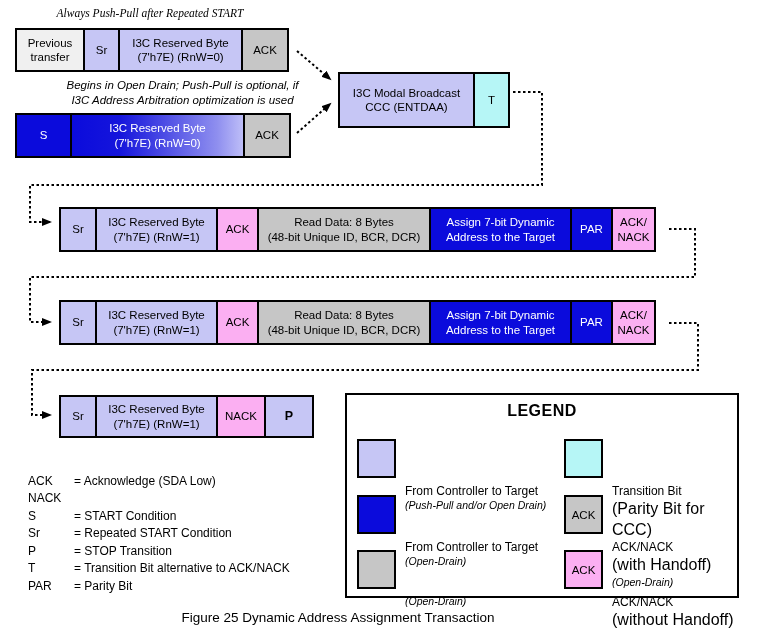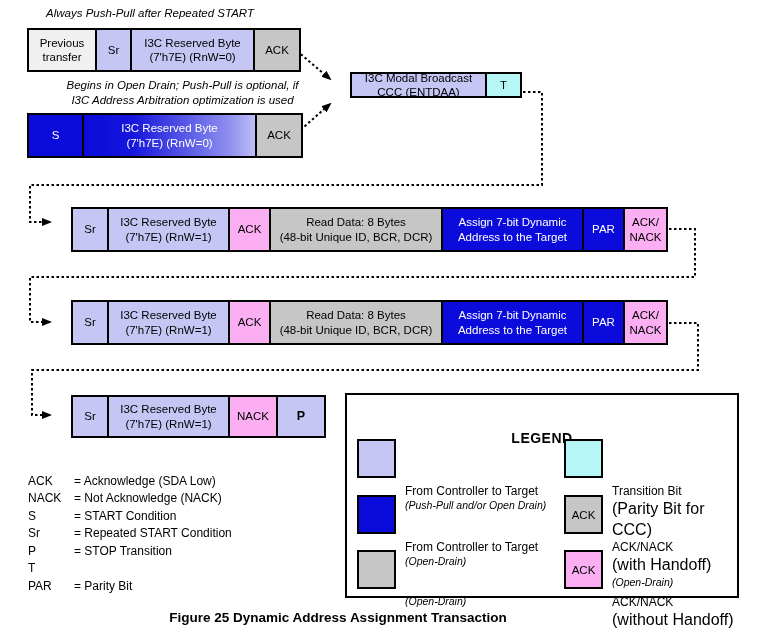--- a/index.html
+++ b/index.html
@@ -1,90 +1,90 @@
 <!DOCTYPE html>
 <html><head>
 <meta charset="utf-8">
 <style>
   html,body{margin:0;padding:0;background:#fff;}
   #stage{
     position:relative;width:760px;height:640px;background:#fff;overflow:hidden;
     font-family:"Liberation Sans","DejaVu Sans",sans-serif;color:#000;
   }
   svg.connectors{position:absolute;left:0;top:0;z-index:1;}
-  .bar{position:absolute;display:flex;z-index:2;margin-left:12px;}
+  .bar{position:absolute;display:flex;z-index:2;}
   .cell{
     border:2px solid #000;box-sizing:border-box;margin-left:-2px;
     display:flex;align-items:center;justify-content:center;
     text-align:center;white-space:pre-line;font-size:11.5px;line-height:1.22;
   }
   .cell:first-child{margin-left:0;}
   .c-lav{background:#C6C6F5;}
   .c-blue{background:#0B0BDC;color:#fff;}
   .c-gray{background:#C6C6C6;}
   .c-light{background:#F0F0F0;}
   .c-pink{background:#FBAFF2;}
   .c-cyan{background:#B6F6F6;}
   .c-grad{background:linear-gradient(90deg,#0B0BDC 0%,#1515DC 28%,#8F8FEF 85%,#BEBEF8 100%);color:#fff;}
   .bold{font-weight:bold;font-size:12.5px;}
   .ann{position:absolute;font-style:italic;font-size:11.5px;text-align:center;white-space:pre-line;line-height:1.28;z-index:2;}
   .defs{position:absolute;left:28px;top:472px;z-index:2;}
   .def-row{display:flex;height:17.5px;align-items:center;font-size:12px;}
   .def-term{width:46px;flex:0 0 46px;}
   .legend{position:absolute;left:345px;top:393px;width:394px;height:205px;border:2.5px solid #000;box-sizing:border-box;z-index:2;}
-  .legend-title{position:absolute;left:0;top:7px;width:100%;text-align:center;font-weight:bold;font-size:14px;letter-spacing:.5px;margin-top:28px;}
+  .legend-title{position:absolute;left:0;top:7px;width:100%;text-align:center;font-weight:bold;font-size:16px;letter-spacing:.5px;}
   .lg-item{position:absolute;display:flex;align-items:flex-start;gap:9px;}
   .lg-swatch{width:39px;height:39px;border:2px solid #000;box-sizing:border-box;flex:0 0 39px;
     display:flex;align-items:center;justify-content:center;font-size:11.5px;}
   .lg-text{padding-top:3px;margin-top:42px;}
   .lg-label{font-size:12px;line-height:1.25;}
   .lg-sub{font-size:10.5px;font-style:italic;line-height:1.3;}
   .lg-sub-reg{font-size:16px;font-style:normal;line-height:1.3;}
-  .caption{position:absolute;left:0;top:610px;width:676px;text-align:center;font-weight:bold;font-size:13.5px;z-index:2;}
+  .caption{position:absolute;left:0;top:610px;width:676px;text-align:center;font-weight:normal;font-size:13.5px;z-index:2;}
 </style>
 </head>
 <body>
 
 <div id="stage">
 
   <svg class="connectors" width="760" height="640" viewBox="0 0 760 640">
     <defs>
       <marker id="arr" markerUnits="userSpaceOnUse" markerWidth="11" markerHeight="9" refX="8" refY="4" orient="auto">
         <path d="M0,0 L10,4 L0,8 Z" fill="#000"></path>
       </marker>
     </defs>
     <path d="M297,51 L330,79" fill="none" stroke="#000" stroke-width="2" stroke-dasharray="2.5 2.5" marker-end="url(#arr)"></path>
     <path d="M297,133 L330,104" fill="none" stroke="#000" stroke-width="2" stroke-dasharray="2.5 2.5" marker-end="url(#arr)"></path>
     <path d="M513,92 L542,92 L542,185 L30,185 L30,222 L50,222" fill="none" stroke="#000" stroke-width="2" stroke-dasharray="2.5 2.5" marker-end="url(#arr)"></path>
     <path d="M669,229 L695,229 L695,277 L30,277 L30,322 L50,322" fill="none" stroke="#000" stroke-width="2" stroke-dasharray="2.5 2.5" marker-end="url(#arr)"></path>
     <path d="M669,323 L698,323 L698,370 L32,370 L32,415 L50,415" fill="none" stroke="#000" stroke-width="2" stroke-dasharray="2.5 2.5" marker-end="url(#arr)"></path>
   </svg>
 
-  <div class="ann" style="left:10px;top:6px;width:280px;">Always Push-Pull after Repeated START</div>
+  <div class="ann" style="left:10px;top:6px;width:280px;font-family:Liberation Serif, serif;">Always Push-Pull after Repeated START</div>
 
   <div class="bar" style="left:15px;top:28px;height:44px;">
     <div class="cell c-light" style="width:70px;">Previous
 transfer</div>
     <div class="cell c-lav" style="width:37px;">Sr</div>
     <div class="cell c-lav" style="width:125px;">I3C Reserved Byte
 (7'h7E) (RnW=0)</div>
     <div class="cell c-gray" style="width:48px;">ACK</div>
   </div>
 
   <div class="ann" style="left:20px;top:78px;width:325px;">Begins in Open Drain; Push-Pull is optional, if
 I3C Address Arbitration optimization is used</div>
 
   <div class="bar" style="left:15px;top:113px;height:45px;">
     <div class="cell c-blue" style="width:57px;">S</div>
     <div class="cell c-grad" style="width:175px;">I3C Reserved Byte
 (7'h7E) (RnW=0)</div>
     <div class="cell c-gray" style="width:48px;">ACK</div>
   </div>
 
-  <div class="bar" style="left:338px;top:72px;height:26px;">
+  <div class="bar" style="left:338px;top:72px;height:56px;">
     <div class="cell c-lav" style="width:137px;">I3C Modal Broadcast
 CCC (ENTDAA)</div>
     <div class="cell c-cyan" style="width:37px;">T</div>
   </div>
 
   <div class="bar" style="left:59px;top:207px;height:45px;">
     <div class="cell c-lav" style="width:38px;">Sr</div>
     <div class="cell c-lav" style="width:123px;">I3C Reserved Byte
 (7'h7E) (RnW=1)</div>
     <div class="cell c-pink" style="width:43px;">ACK</div>
@@ -119,36 +119,36 @@
     <div class="cell c-lav bold" style="width:50px;">P</div>
   </div>
 
   <div class="defs">
     <div class="def-row">
         <span class="def-term">ACK</span>
         <span>= Acknowledge (SDA Low)</span>
       </div>
     <div class="def-row">
         <span class="def-term">NACK</span>
-        <span>= Not Acknowledge (NACK)</span>
       </div>
     <div class="def-row">
         <span class="def-term">S</span>
         <span>= START Condition</span>
       </div>
     <div class="def-row">
         <span class="def-term">Sr</span>
         <span>= Repeated START Condition</span>
       </div>
     <div class="def-row">
         <span class="def-term">P</span>
         <span>= STOP Transition</span>
       </div>
     <div class="def-row">
         <span class="def-term">T</span>
+        <span>= Transition Bit alternative to ACK/NACK</span>
       </div>
     <div class="def-row">
         <span class="def-term">PAR</span>
         <span>= Parity Bit</span>
       </div>
   </div>
 
   <div class="legend">
     <div class="legend-title">LEGEND</div>
 

